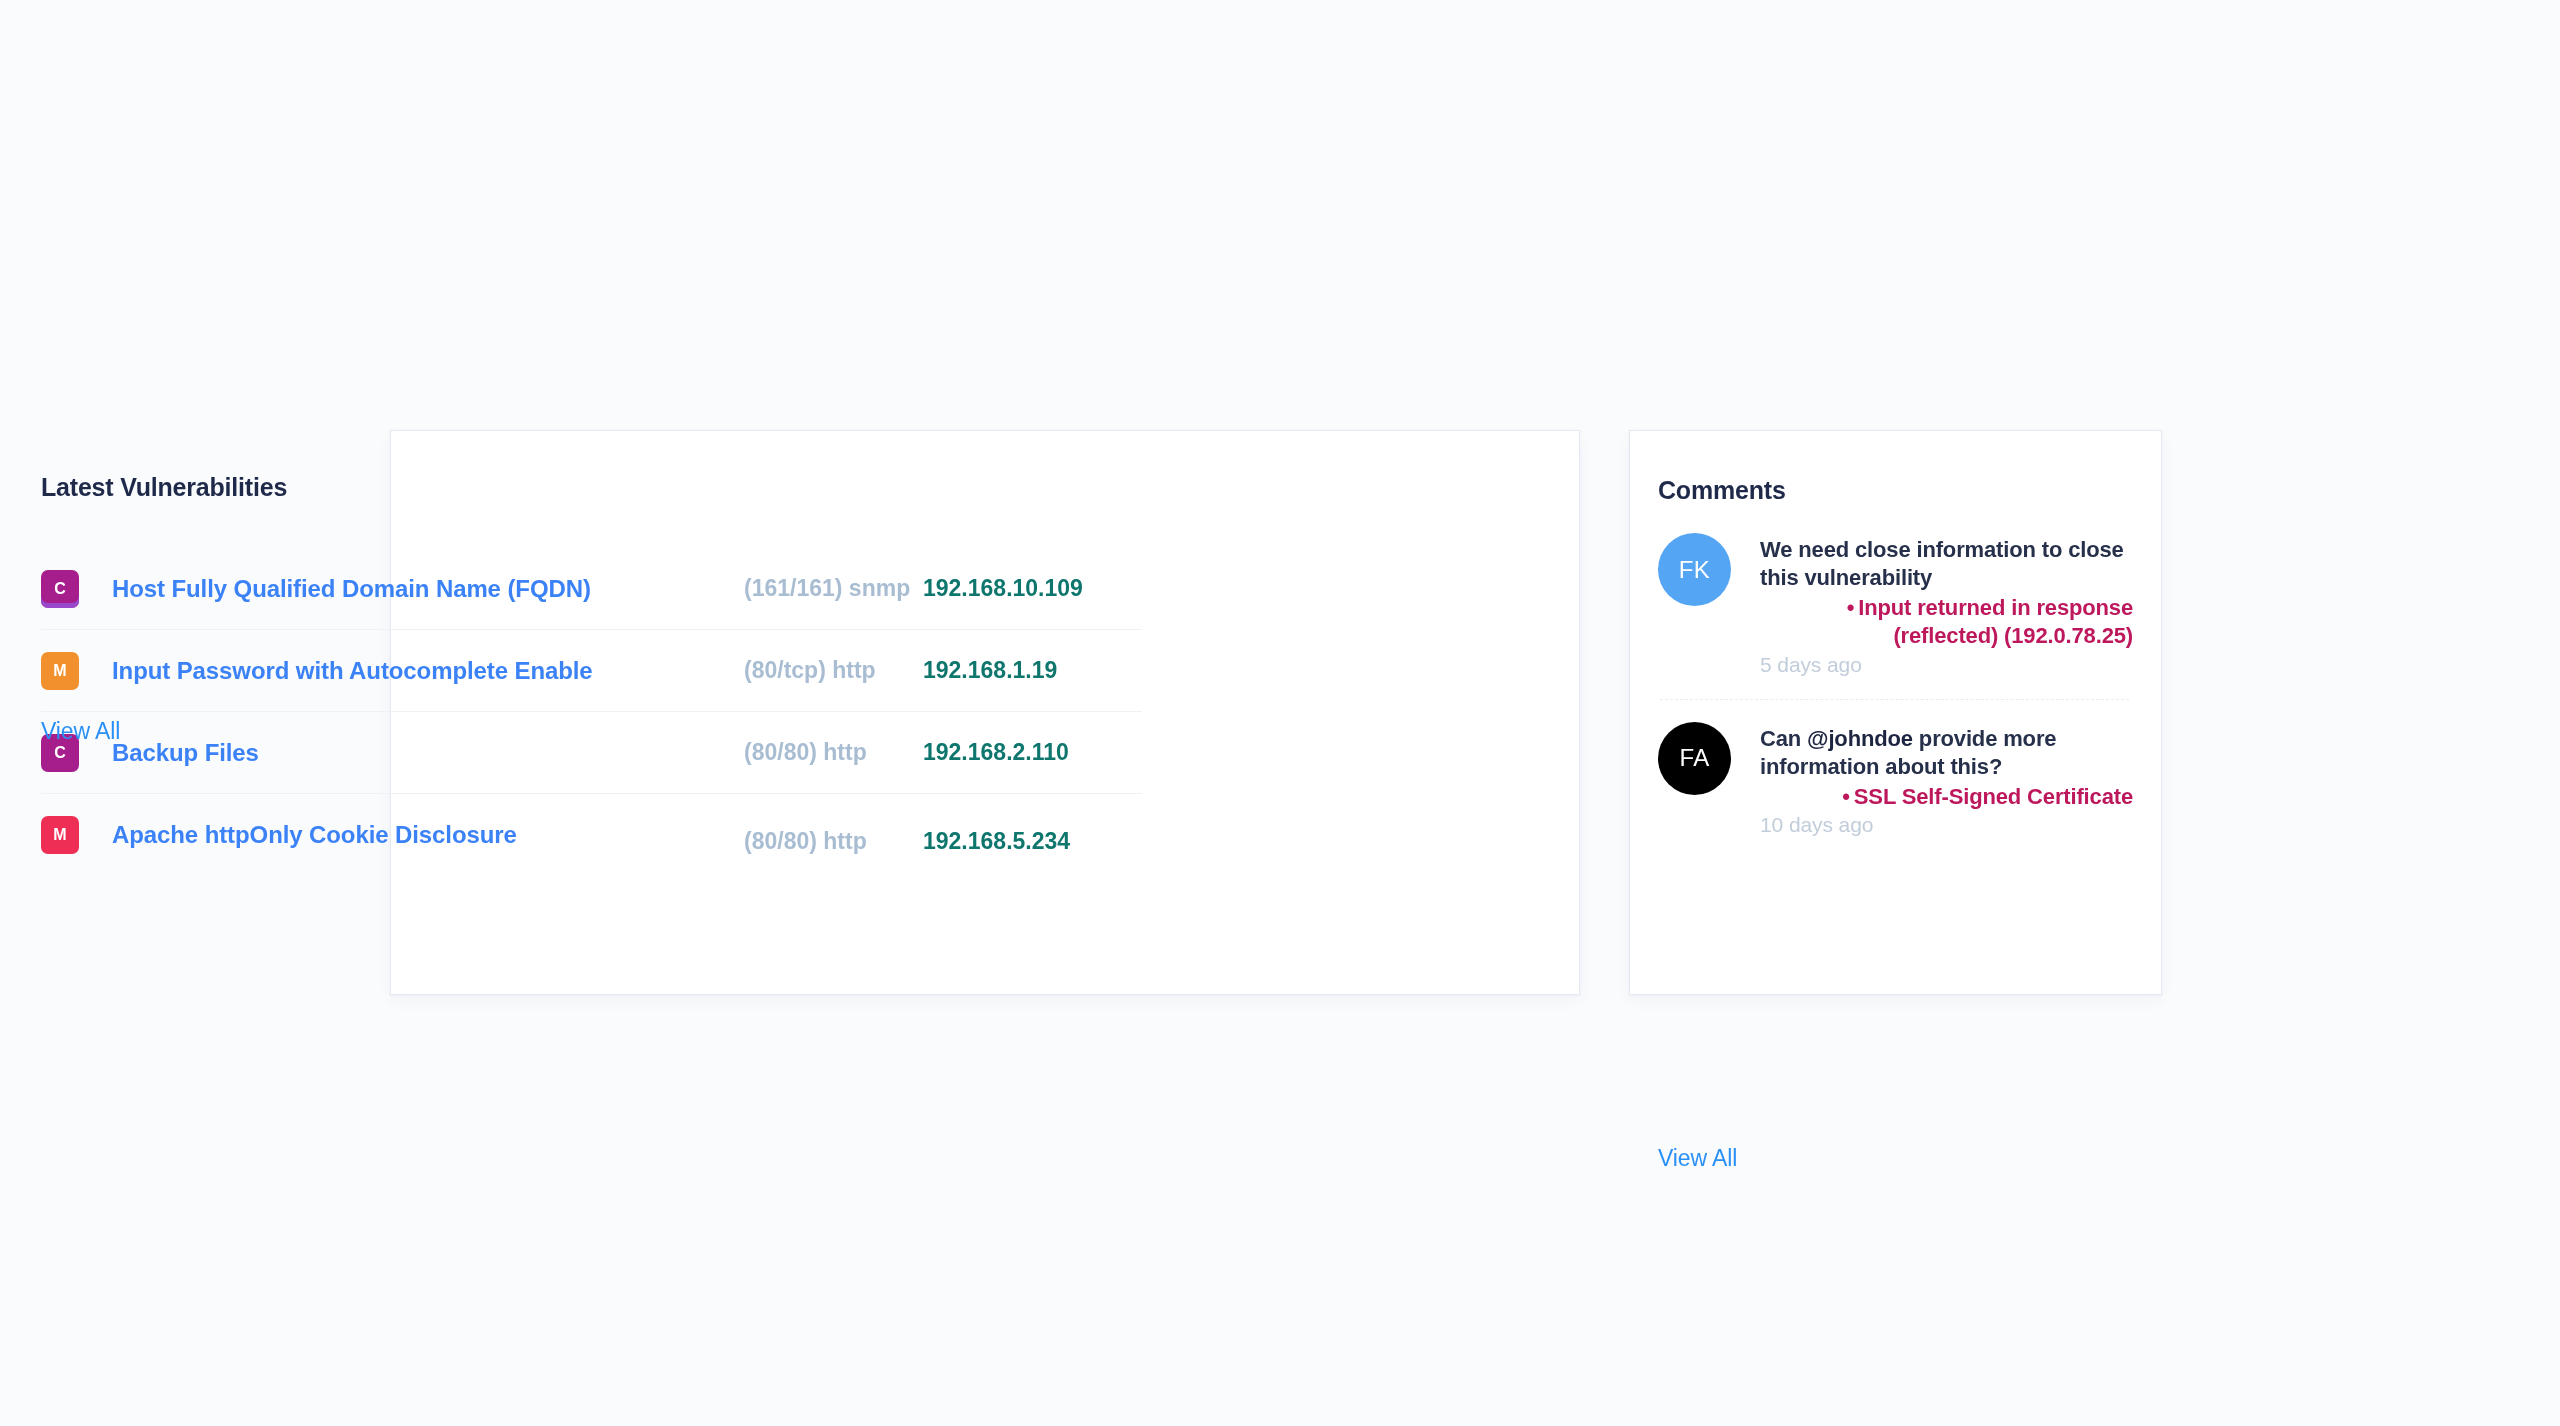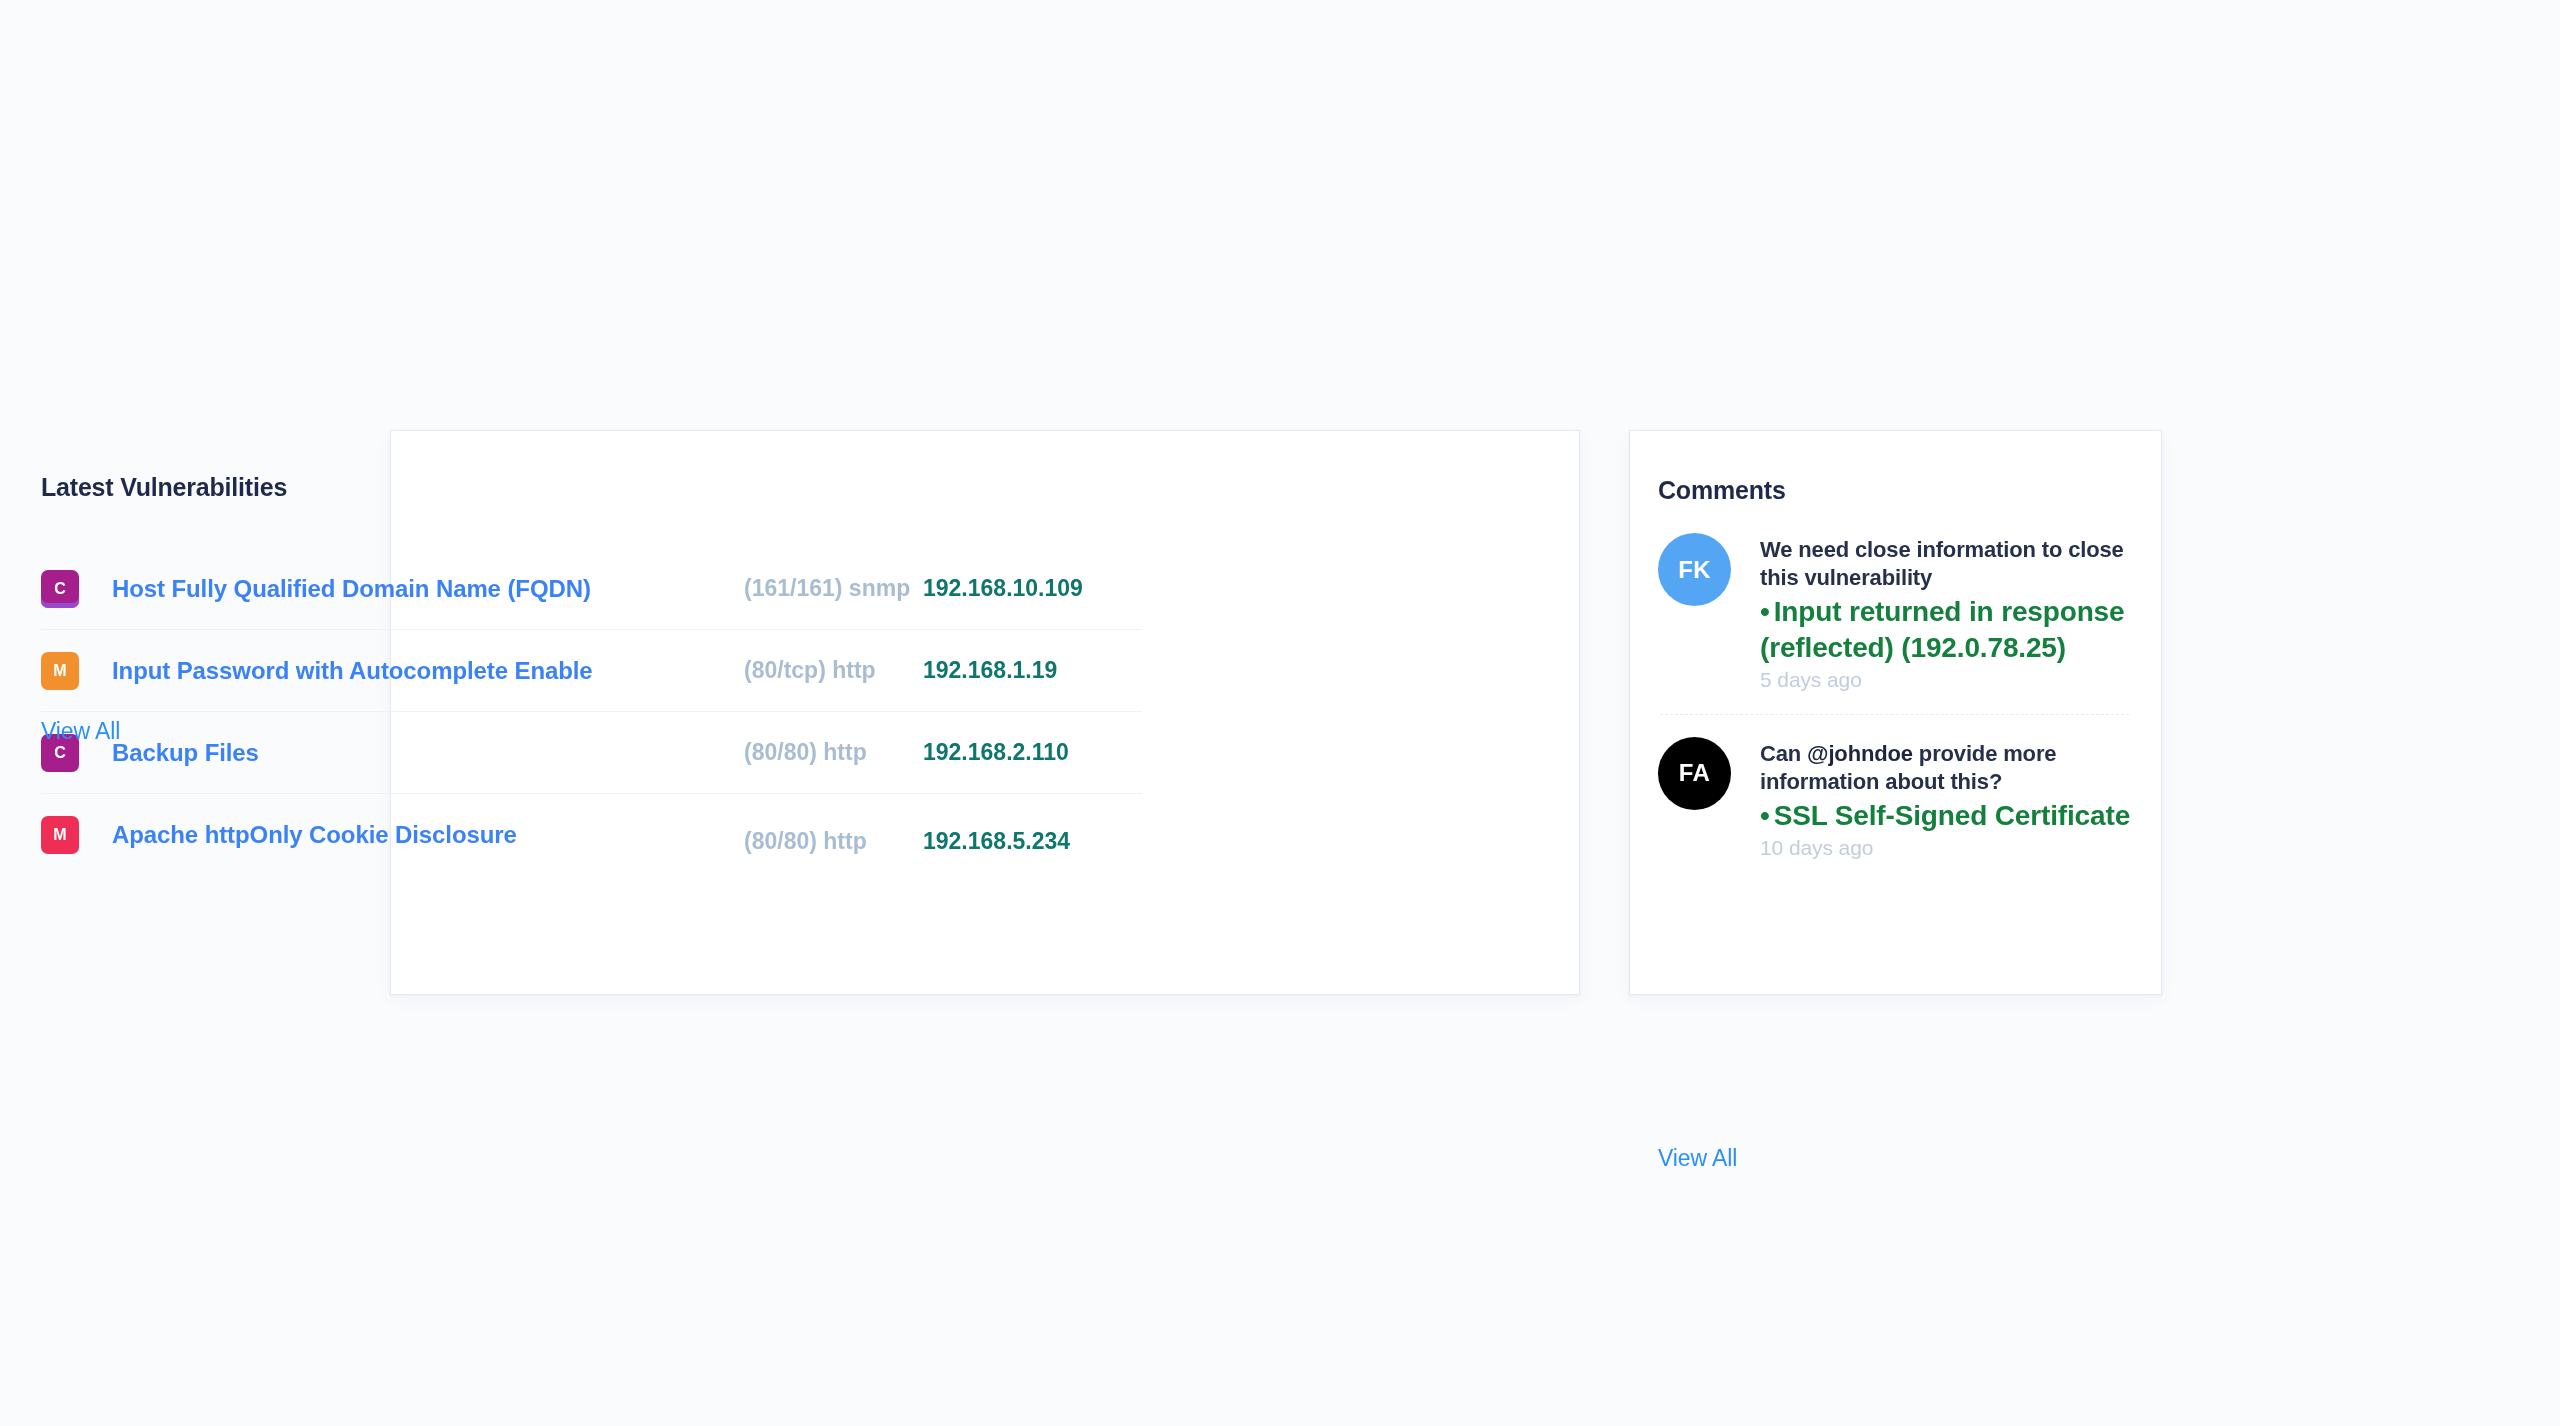--- a/index.html
+++ b/index.html
@@ -179,21 +179,21 @@
   .avatar {
     width: 73px;
     height: 73px;
     border-radius: 50%;
     flex: 0 0 73px;
     display: flex;
     align-items: center;
     justify-content: center;
     color: #ffffff;
     font-size: 24px;
-    font-weight: 700;
+    font-weight: 400;
     letter-spacing: 0.3px;
     text-align: center;
   }
 
   .comment-body {
     margin-left: 29px;
     padding-top: 3px;
     flex: 1 1 auto;
     min-width: 0;
   }
@@ -206,25 +206,26 @@
     letter-spacing: -0.15px;
   }
 
   .comment-text .mention {
     font-weight: 700;
     color: #1d2540;
   }
 
   .comment-ref {
     margin-top: 2px;
-    color: #15803d;
-    font-size: 28px;
+    color: #be185d;
+    font-size: 22px;
     font-weight: 700;
     line-height: 1.28;
     letter-spacing: -0.15px;
+    text-align: right;
   }
 
   .comment-ref .dot {
     margin-right: 4px;
   }
 
   .comment-time {
     margin-top: 2px;
     color: #c2cddb;
     font-size: 21px;

